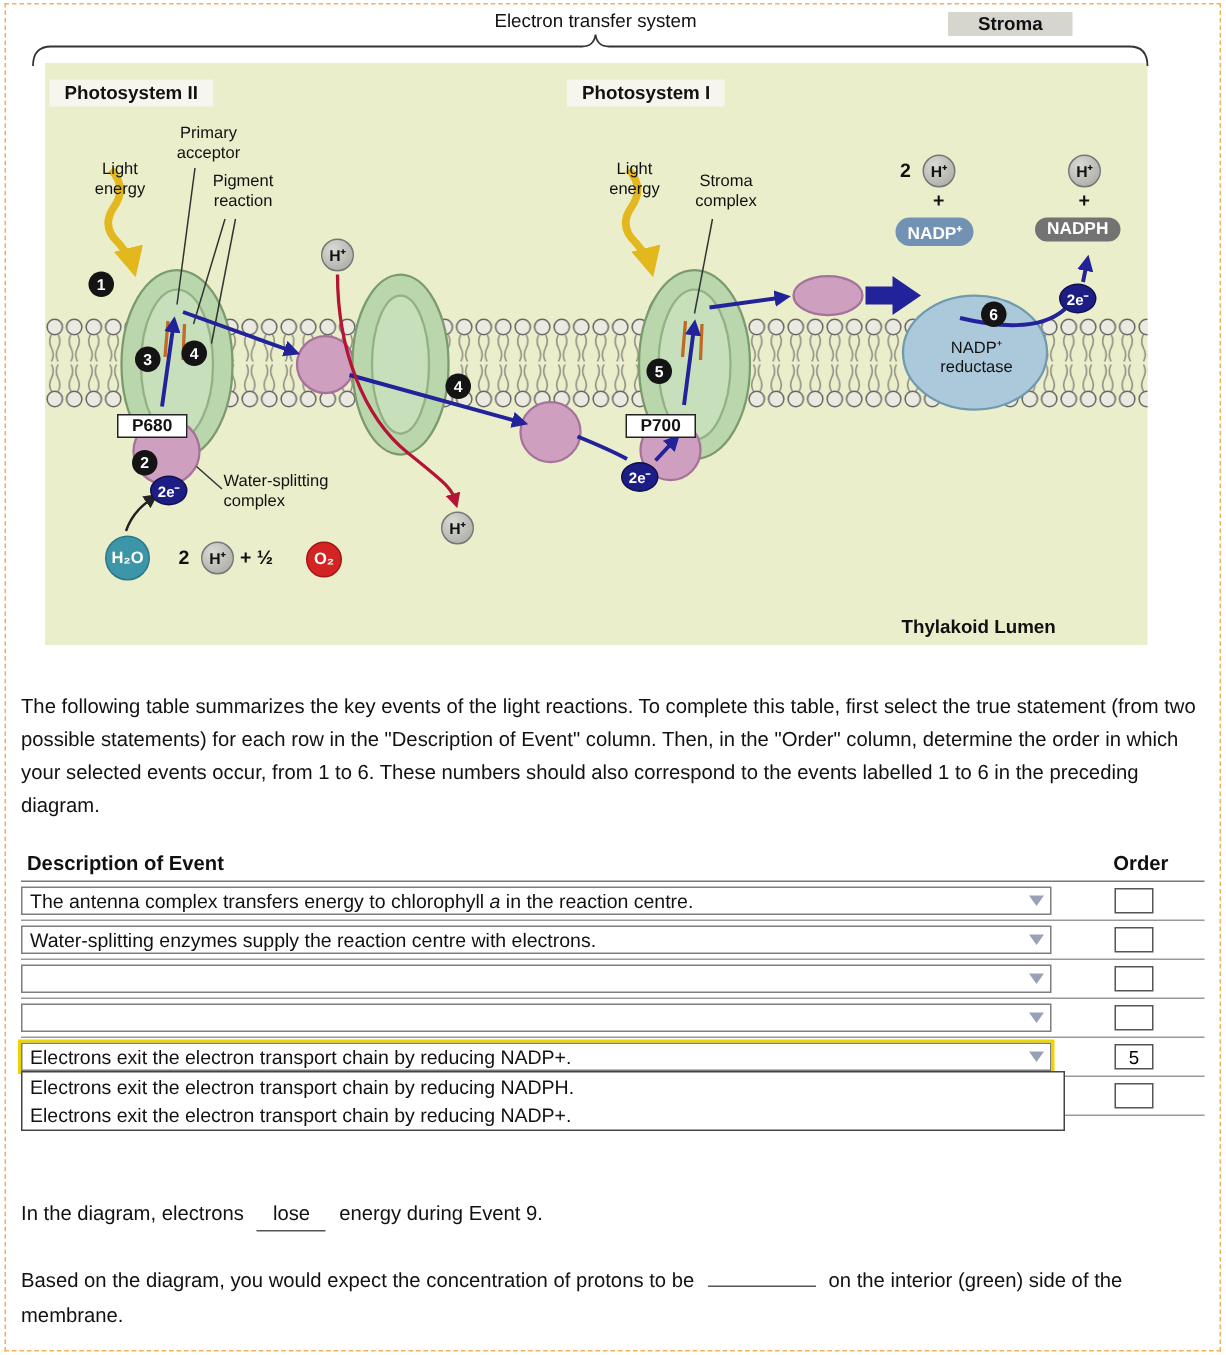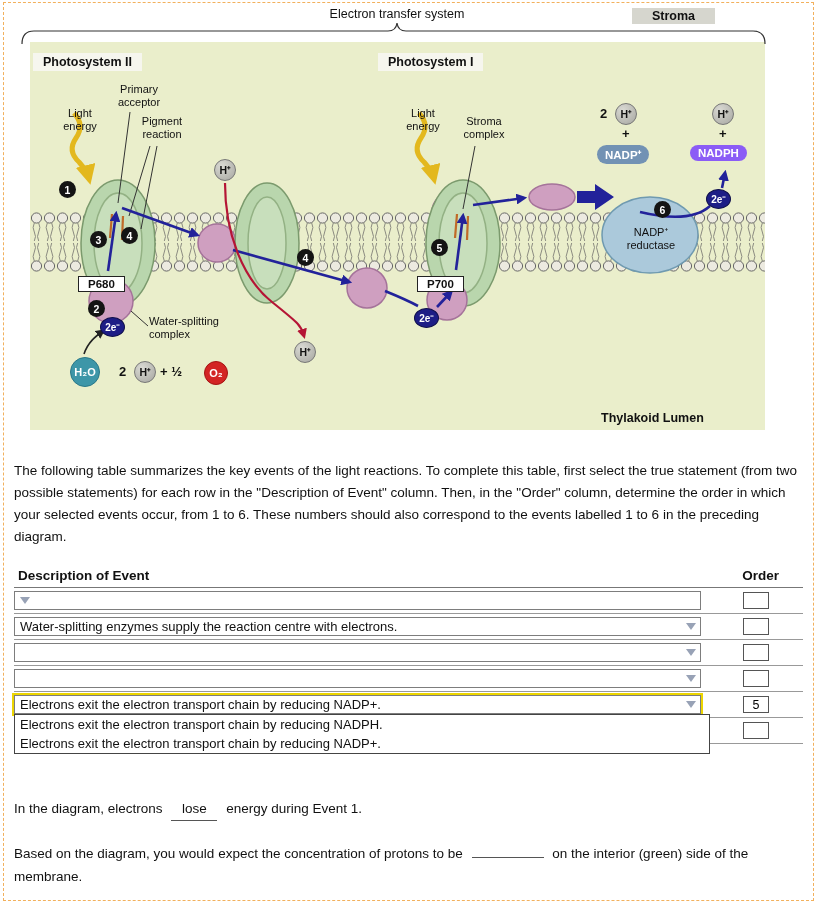--- a/index.html
+++ b/index.html
@@ -21,21 +21,21 @@
   .dlabel { position:absolute; font-size:11px; line-height:13px; text-align:center; }
   .circ { position:absolute; border-radius:50%; display:flex; align-items:center; justify-content:center; font-weight:bold; }
   .h { width:22px; height:22px; background:radial-gradient(circle at 35% 30%, #dadad4, #a6a6a0); border:1px solid #777; font-size:10.5px; color:#111; box-sizing:border-box; }
   .badge-n { width:17px; height:17px; background:#141414; color:#fff; font-size:10.5px; }
   .e2 { width:25px; height:20px; background:#1d1d86; color:#fff; font-size:10px; border:1px solid #10104a; box-sizing:border-box; }
   .h2o { width:30px; height:30px; background:#3d96a8; color:#fff; font-size:11px; border:1px solid #2a7888; box-sizing:border-box; }
   .o2 { width:24px; height:24px; background:#d32424; color:#fff; font-size:11px; border:1px solid #a51414; box-sizing:border-box; }
   .coef { position:absolute; font-weight:bold; font-size:13px; }
   .pill { position:absolute; border-radius:10px; color:#fff; font-weight:bold; font-size:11.5px; padding:2px 8px; }
   .pill-nadp { background:#7292b4; }
-  .pill-nadph { background:#8b5cf6; }
+  .pill-nadph { background:#737373; }
   .p-box { position:absolute; background:#fff; border:1.5px solid #222; font-weight:bold; font-size:11.5px; padding:1px 9px; }
 
   
   .intro { position:absolute; left:14px; top:460px; width:792px; font-size:13.5px; line-height:22px; }
   .qtable { position:absolute; left:14px; top:568px; width:789px; }
   .thead { display:flex; justify-content:space-between; align-items:flex-end;
     font-weight:bold; font-size:13.5px; padding:0 0 4px 4px; border-bottom:1.5px solid #777;gap:27px; }
   .ohdr { margin-right:24px; }
   .trow { height:25px; display:flex; align-items:center; justify-content:space-between;
     border-bottom:1px solid #999; position:relative; }
@@ -213,20 +213,21 @@
 <div class="intro">The following table summarizes the key events of the light reactions. To complete this table, first select the true statement (from two possible statements) for each row in the "Description of Event" column. Then, in the "Order" column, determine the order in which your selected events occur, from 1 to 6. These numbers should also correspond to the events labelled 1 to 6 in the preceding diagram.</div>
 
 <div class="qtable">
   <div class="thead">
     <span>Description of Event</span>
     <span class="ohdr">Order</span>
   </div>
 
   <div class="trow">
     <div class="dd">
+      <span class="ddtext"><span>The antenna complex transfers energy to chlorophyll </span><i>a</i><span> in the reaction centre.</span></span>
       <span class="dd-arrow"></span>
     </div>
     <input class="obox" value="" style="">
   </div>
 
   <div class="trow">
     <div class="dd">
       <span class="ddtext">Water-splitting enzymes supply the reaction centre with electrons.</span>
       <span class="dd-arrow"></span>
     </div>
@@ -266,20 +267,20 @@
       <span class="ddtext"></span>
       <span class="dd-arrow"></span>
     </div>
     <input class="obox" value="" style="">
   </div>
 </div>
 
 <div class="q" style="top:797px">
   <span>In the diagram, electrons</span>
   <span class="blank">lose</span>
-  <span>energy during Event 1.</span>
+  <span>energy during Event 9.</span>
 </div>
 
 <div class="q" style="top:842px">
   <span>Based on the diagram, you would expect the concentration of protons to be</span>
   <span class="blank wide"></span>
   <span>on the interior (green) side of the membrane.</span>
 </div>
 
 </body></html>

